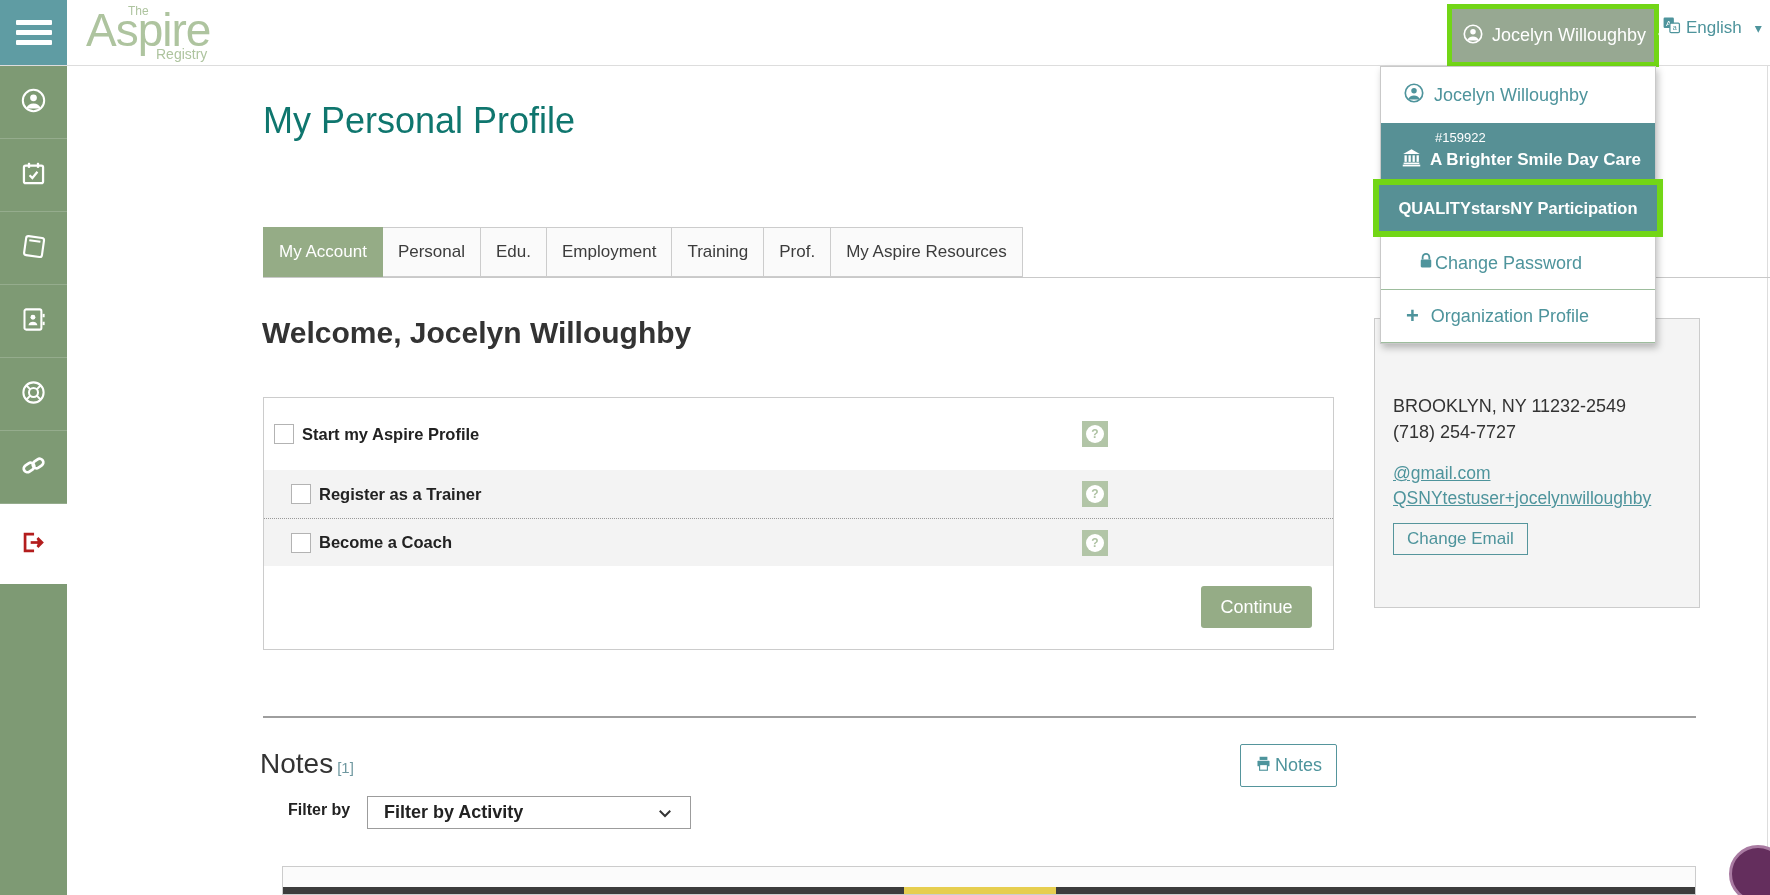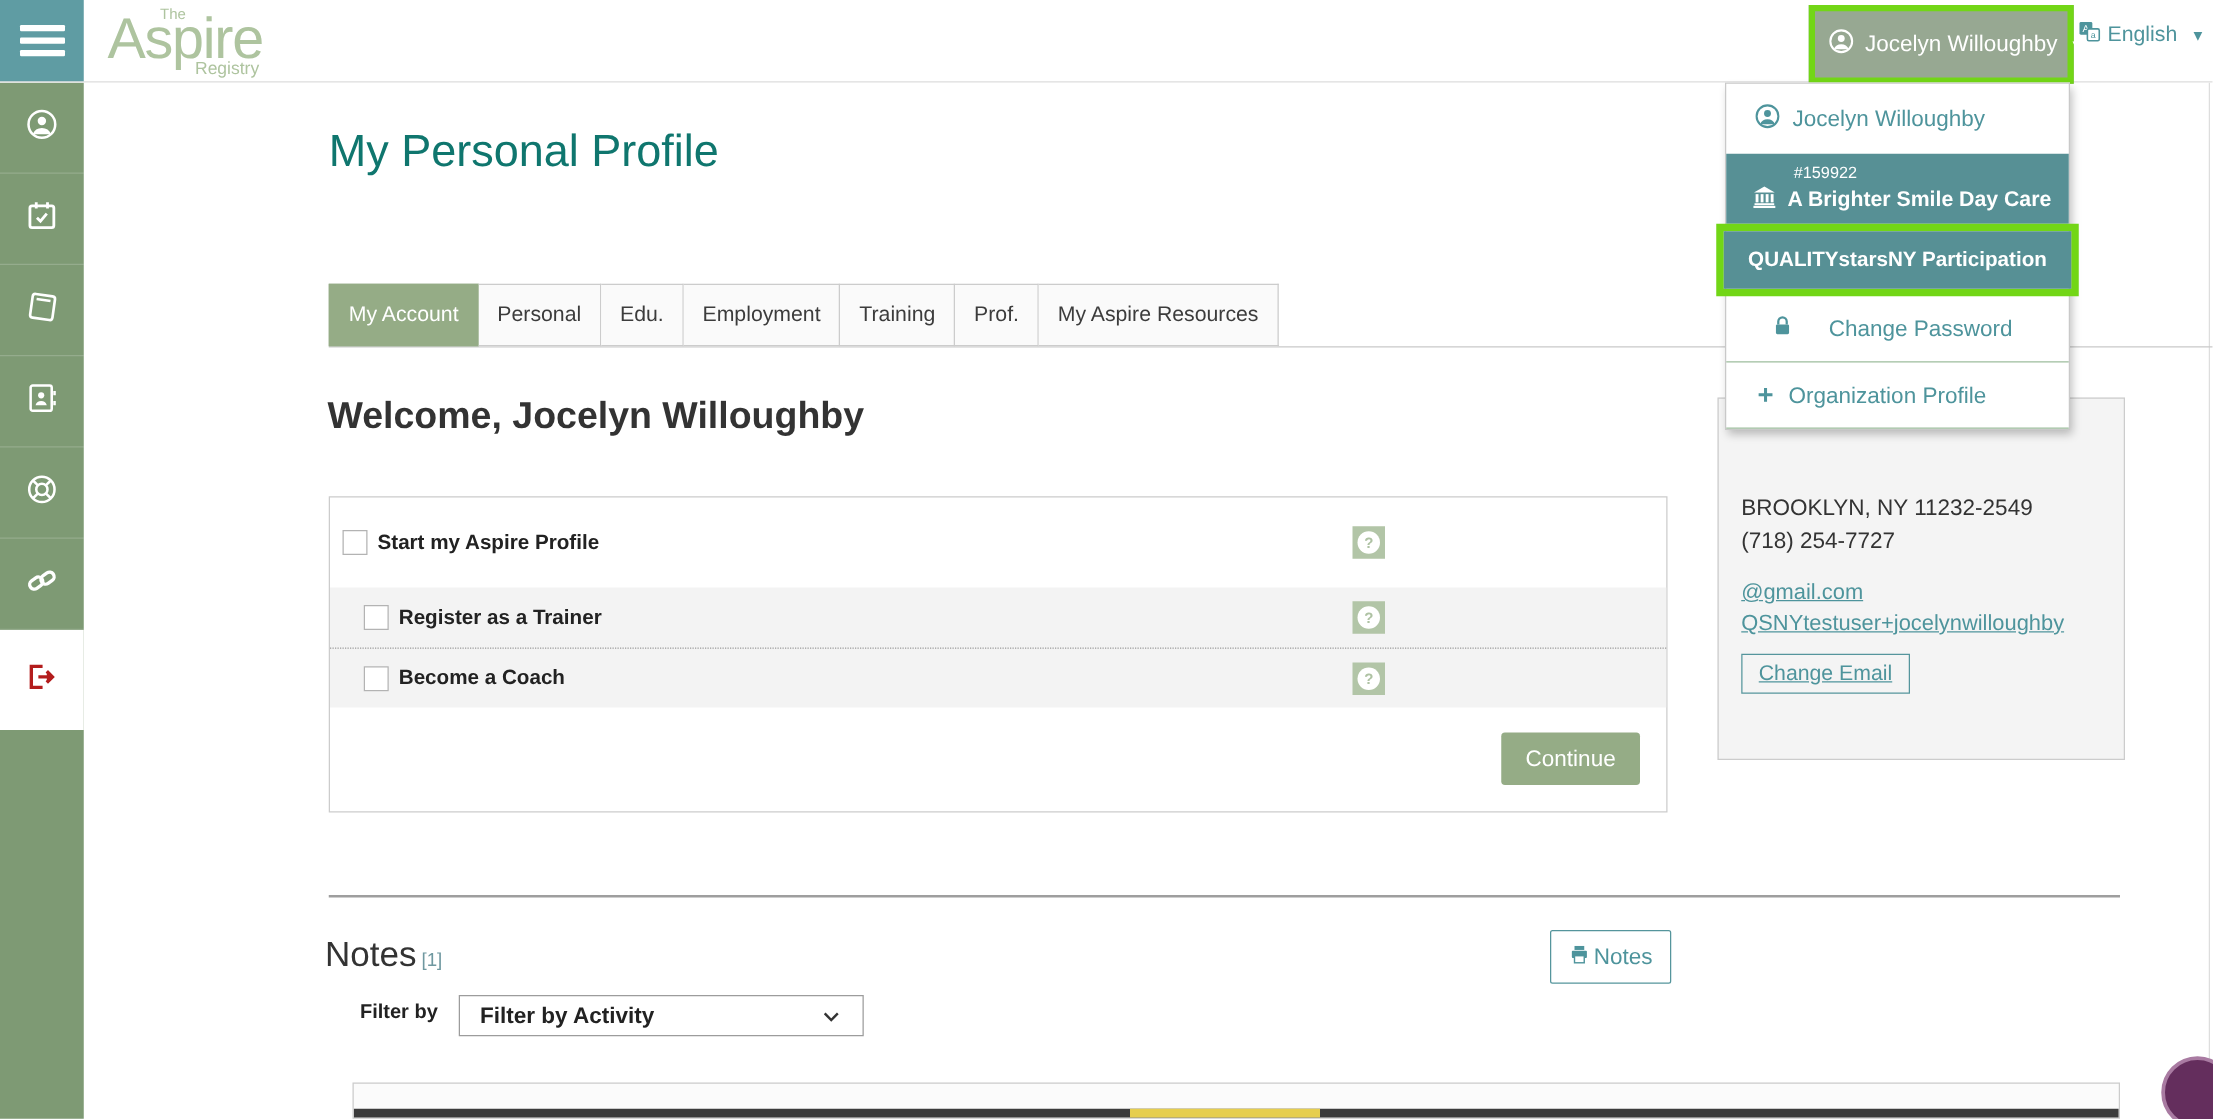--- a/index.html
+++ b/index.html
@@ -83,34 +83,34 @@
     border:1px solid #c9c9c9;box-shadow:2px 4px 7px rgba(0,0,0,0.25);z-index:45;}
   .menu-item{display:flex;align-items:center;cursor:pointer;color:#4e949c;font-size:18px;}
   #mi-profile{height:56px;padding-left:22px;gap:9px;}
   #mi-org{height:56px;background:#579095;color:#fff;flex-direction:column;align-items:flex-start;
     justify-content:center;padding-left:20px;}
   #mi-org .org-num{font-size:13px;margin-left:34px;margin-bottom:2px;}
   #mi-org .org-line{display:flex;align-items:center;gap:8px;font-size:17px;font-weight:700;}
   #annotation-participation{margin:0 -8px;border:6px solid #72d616;}
   #mi-participation{height:46px;background:#579095;color:#fff;font-size:16.5px;font-weight:700;
     justify-content:center;}
-  #mi-password{height:52px;padding-left:36px;gap:28px;}
+  #mi-password{height:52px;padding-left:36px;gap:0;}
   #mi-orgprofile{height:52px;padding-left:25px;gap:12px;}
   .menu-sep{height:1px;background:#9dbd9d;}
   #mi-logout{height:49px;padding-left:22px;gap:10px;color:#c9302c;}
   .plus-glyph{color:#4e949c;font-size:22px;font-weight:700;line-height:1;}
 
   
   #contact-panel{position:absolute;left:1374px;top:318px;width:326px;height:290px;background:#f4f4f4;
     border:1px solid #ccc;z-index:10;padding:74px 0 0 18px;font-size:18px;line-height:26px;color:#333;}
   #contact-email{margin-top:16px;}
   #contact-email span{display:block;color:#4e949c;text-decoration:underline;font-size:17.5px;
     line-height:25px;cursor:pointer;}
   #change-email-btn{margin-top:12px;display:inline-block;border:1px solid #55959c;color:#4e949c;
-    background:transparent;font-size:17px;padding:5px 13px;cursor:pointer;font-family:inherit;text-decoration:underline;}
+    background:transparent;font-size:17px;padding:5px 13px;cursor:pointer;font-family:inherit;}
 </style>
 </head>
 <body>
 
 <div id="header">
   <div id="hamburger">
     <span></span>
       <span></span>
       <span></span>
   </div>

